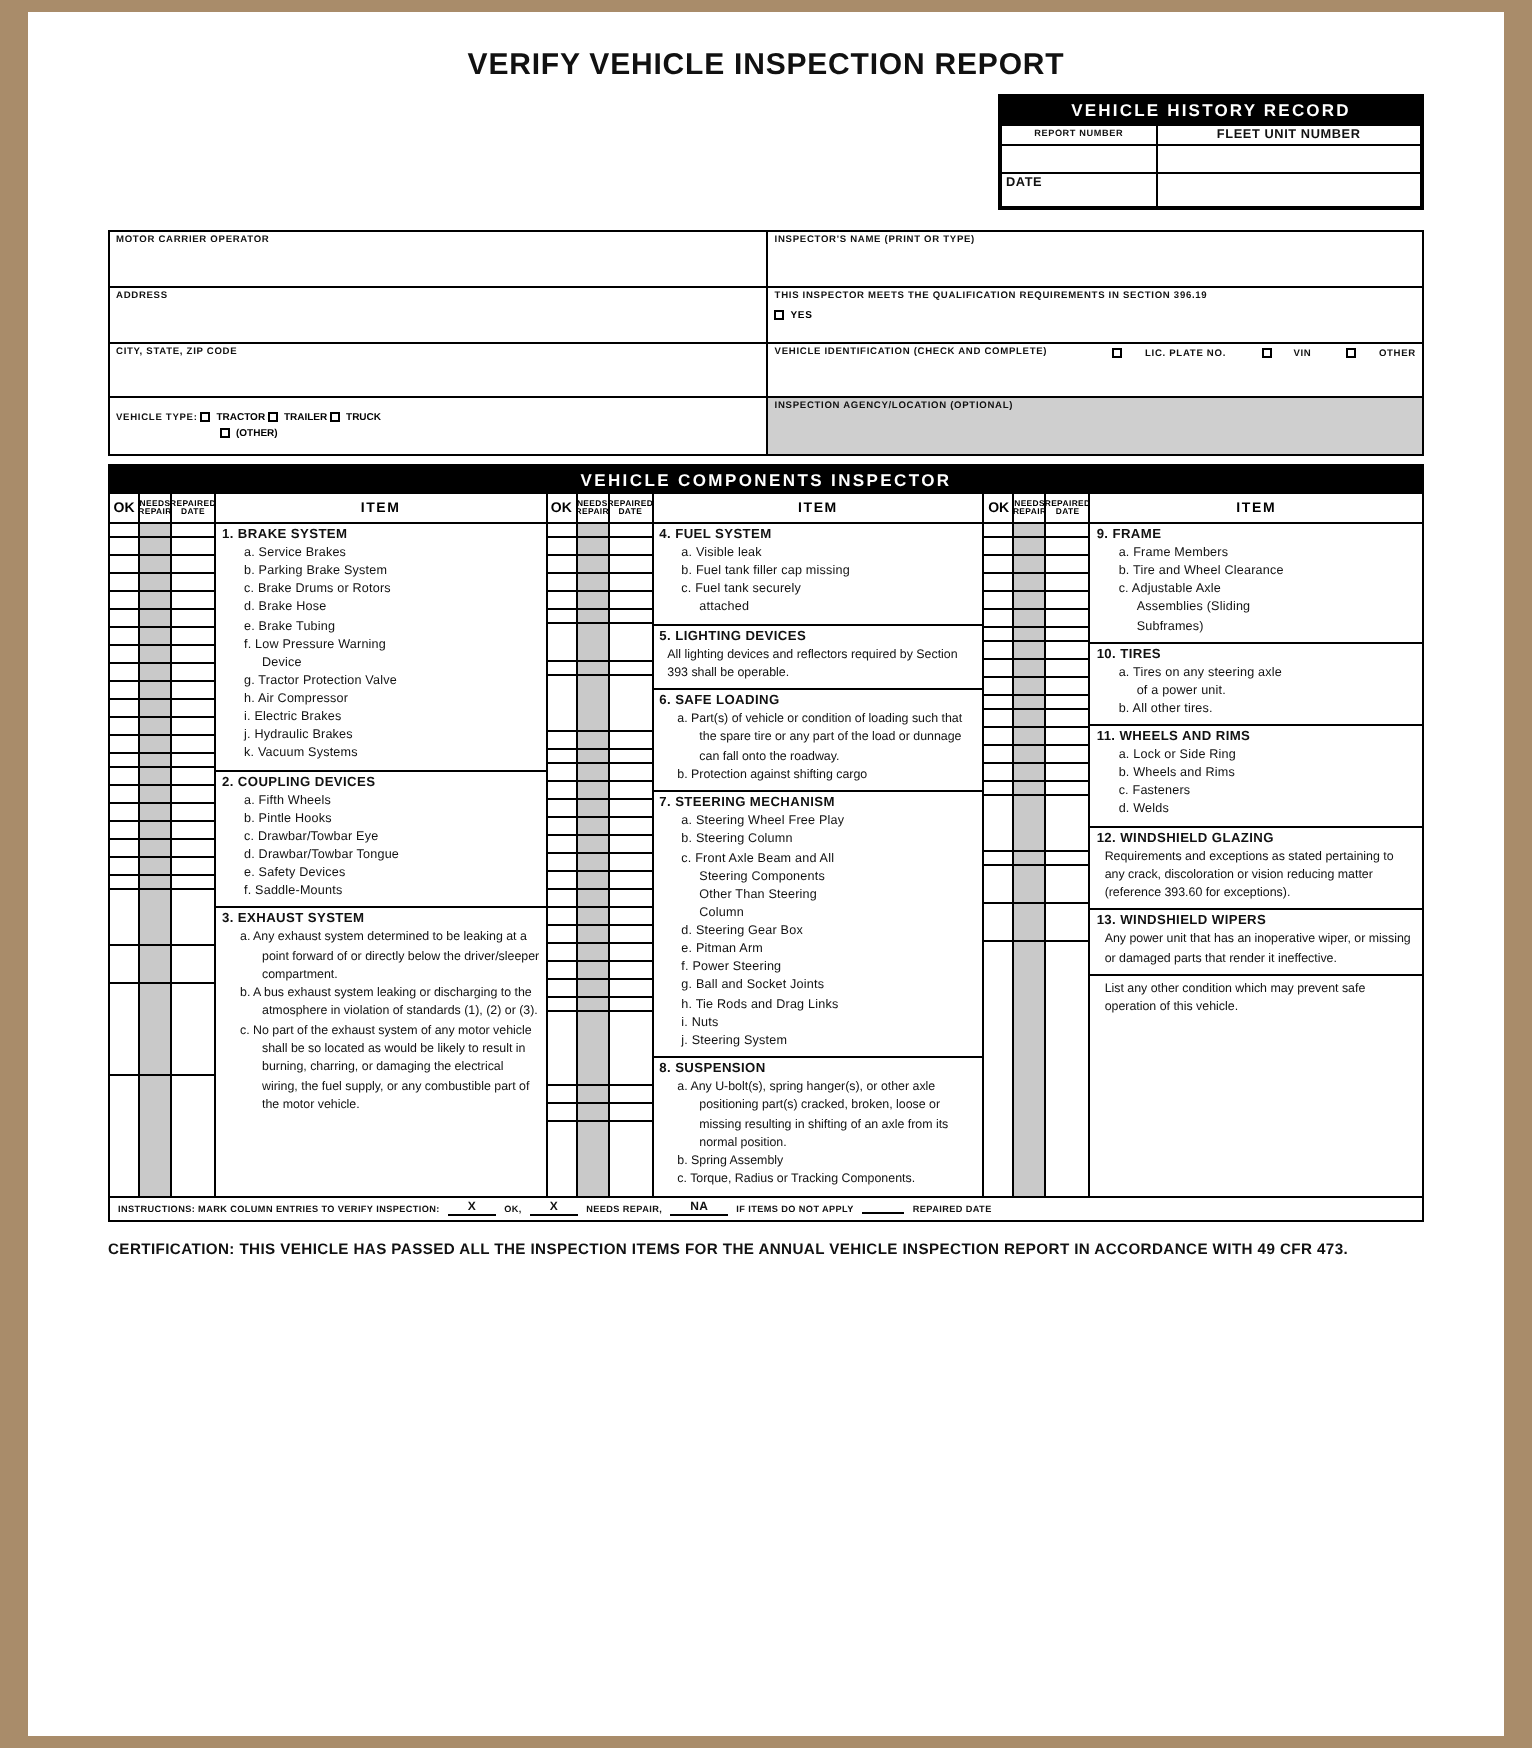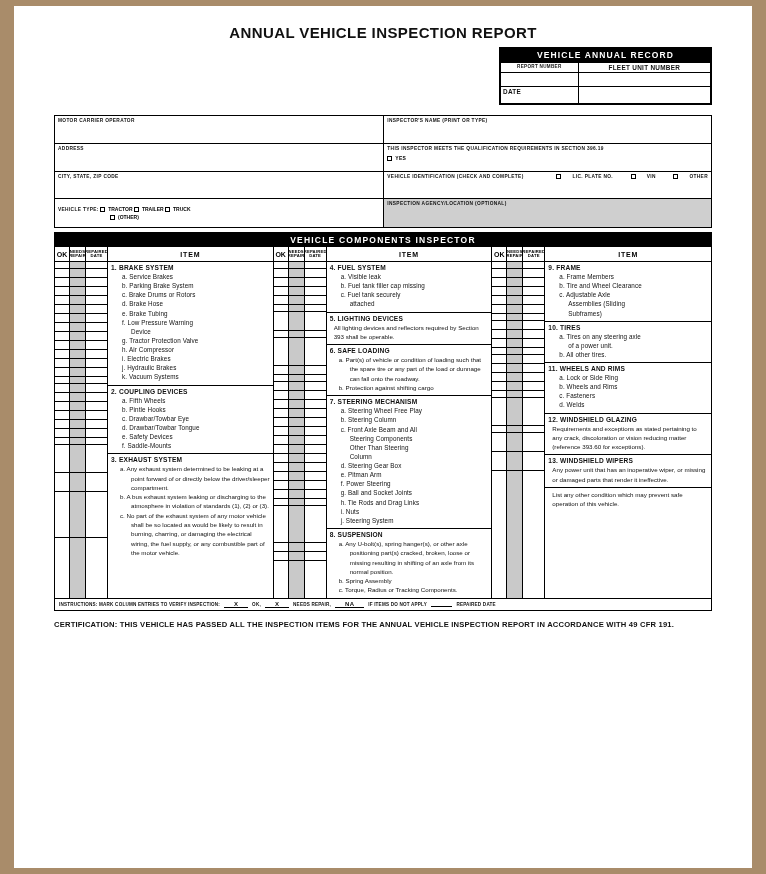--- a/index.html
+++ b/index.html
@@ -145,25 +145,25 @@
     font-size:7.6px; font-weight:bold; color:#111;
     line-height:1.6; letter-spacing:.2px;
   }
 </style>
 </head>
 <body>
 
 <div id="page">
 <div id="inner">
 
-  <div class="title">ANNUAL VEHICLE INSPECTION REPORT</div>
+  <div class="title">VERIFY VEHICLE INSPECTION REPORT</div>
 
   <div class="vhr-wrap">
     <div class="vhr">
-      <div class="vhr-title">VEHICLE ANNUAL RECORD</div>
+      <div class="vhr-title">VEHICLE HISTORY RECORD</div>
       <table>
         <tbody>
               <tr>
           <td class="c1">REPORT NUMBER</td>
           <td class="c2">FLEET UNIT NUMBER</td>
         </tr>
         <tr class="blankrow">
           <td></td>
           <td></td>
         </tr>
@@ -652,16 +652,16 @@
     <span class="mk u">X</span>
     <span>OK,</span>
     <span class="mk u">X</span>
     <span>NEEDS REPAIR,</span>
     <span class="mk u">NA</span>
     <span>IF ITEMS DO NOT APPLY</span>
     <span class="u">&nbsp;</span>
     <span>REPAIRED   DATE</span>
   </div>
 
-  <div class="cert">CERTIFICATION:  THIS VEHICLE HAS PASSED ALL THE INSPECTION  ITEMS FOR  THE  ANNUAL VEHICLE INSPECTION  REPORT IN ACCORDANCE  WITH 49 CFR 191.</div>
+  <div class="cert">CERTIFICATION:  THIS VEHICLE HAS PASSED ALL THE INSPECTION  ITEMS FOR  THE  ANNUAL VEHICLE INSPECTION  REPORT IN ACCORDANCE  WITH 49 CFR 473.</div>
 
 </div>
 </div>
 
 </body></html>

